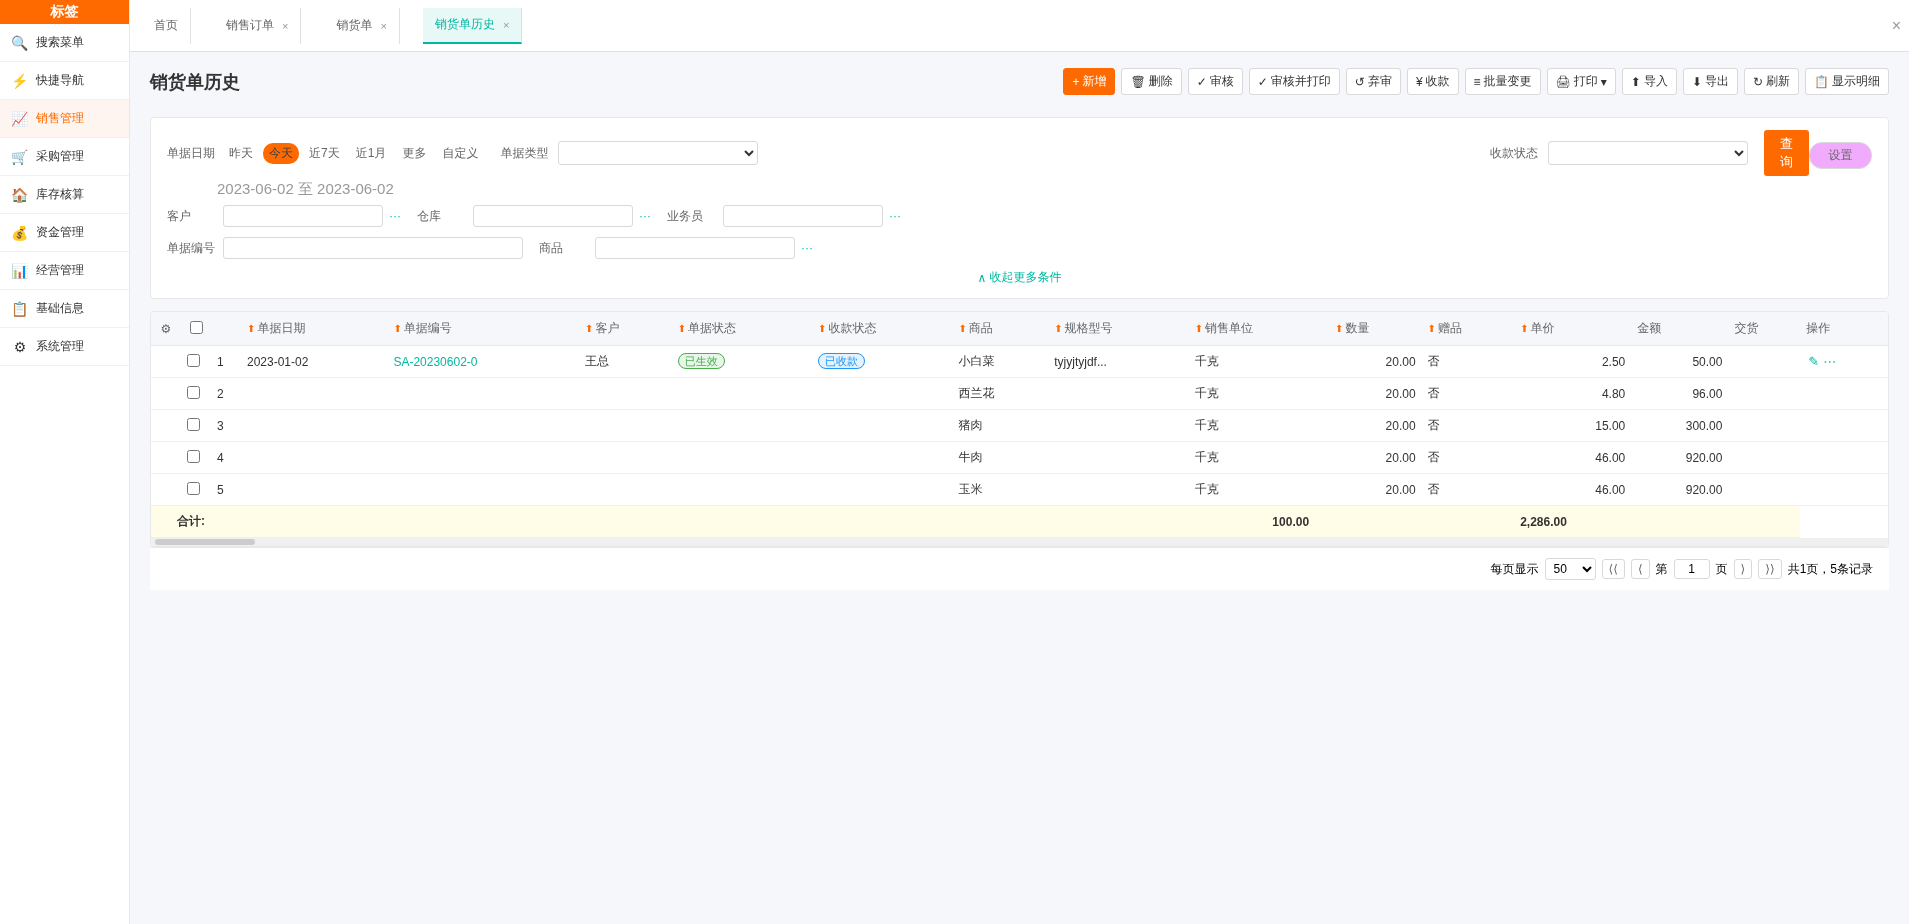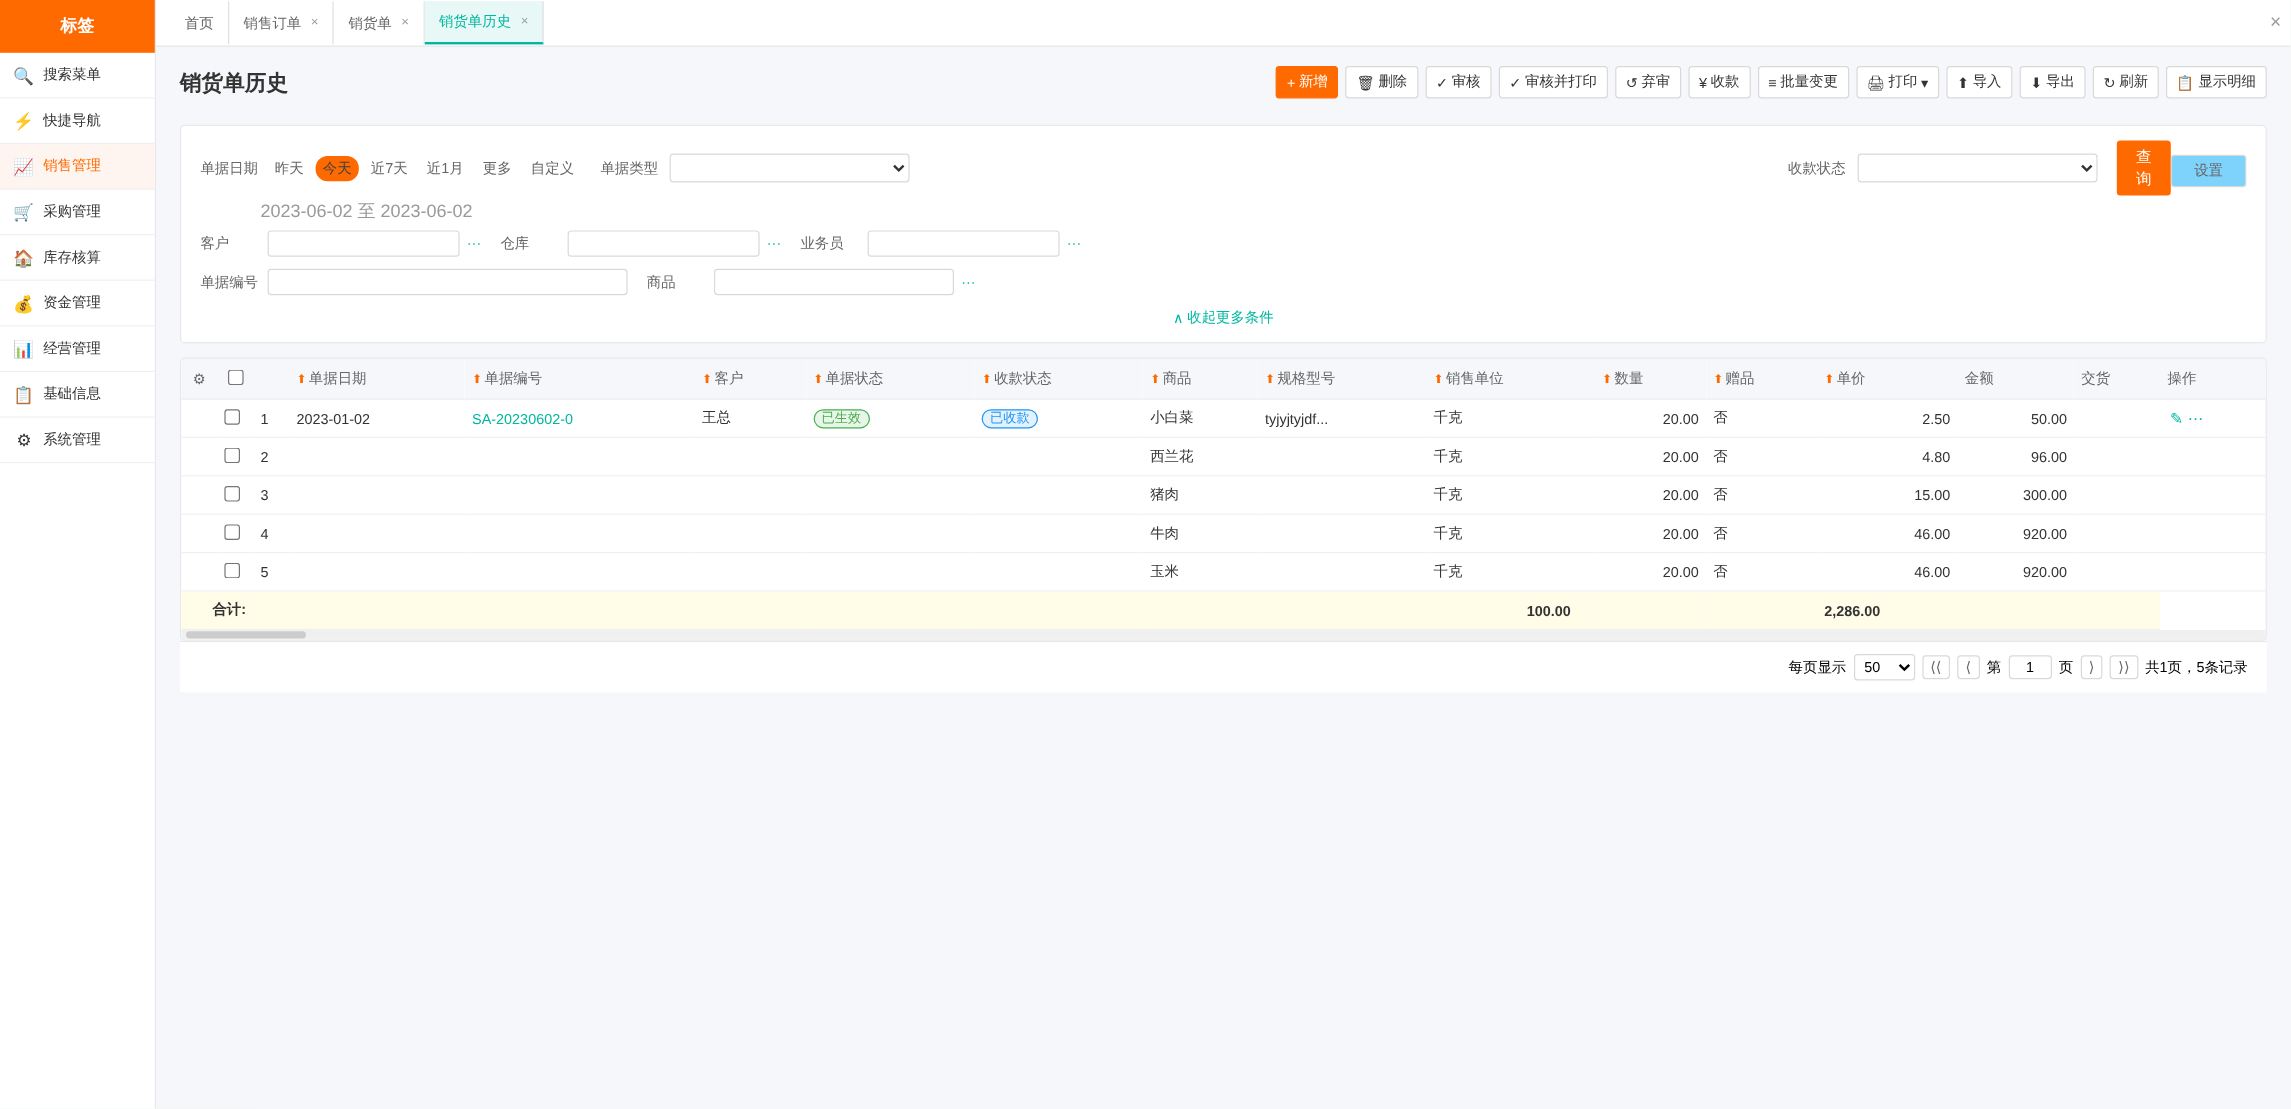--- a/index.html
+++ b/index.html
@@ -1,29 +1,29 @@
 <!DOCTYPE html>
 <html><head>
   <meta charset="utf-8">
   <style>
     * { box-sizing: border-box; margin: 0; padding: 0; font-family: 'Microsoft YaHei', Arial, sans-serif; font-size: 12px; }
     body { display: flex; height: 924px; overflow: hidden; background: #f5f5f5; }
 
     
     .sidebar { width: 130px; background: #fff; border-right: 1px solid #e8e8e8; display: flex; flex-direction: column; flex-shrink: 0; }
-    .sidebar-top { background: #ff6a00; height: 44px; display: flex; align-items: center; justify-content: center; color: white; font-size: 14px; font-weight: bold; }
+    .sidebar-top { background: #ff6a00; height: 24px; display: flex; align-items: center; justify-content: center; color: white; font-size: 14px; font-weight: bold; }
     .sidebar-item { display: flex; align-items: center; padding: 10px 12px; cursor: pointer; color: #333; gap: 8px; border-bottom: 1px solid #f0f0f0; }
     .sidebar-item.active { color: #ff6a00; background: #fff5f0; }
     .sidebar-icon { width: 16px; height: 16px; display: inline-flex; align-items: center; justify-content: center; font-size: 14px; }
 
     
     .main { flex: 1; display: flex; flex-direction: column; overflow: hidden; }
 
     
-    .tab-bar { background: #fff; border-bottom: 1px solid #e0e0e0; display: flex; align-items: center; padding: 0 8px; height: 39px; }
+    .tab-bar { background: #fff; border-bottom: 1px solid #e0e0e0; display: flex; align-items: center; padding: 0 8px; height: 52px; gap: 23px; }
     .tab { padding: 8px 12px; cursor: pointer; color: #666; border-right: 1px solid #e0e0e0; display: flex; align-items: center; gap: 4px; height: 36px; }
     .tab:first-child { padding-left: 16px; }
     .tab.active { background: #e8f8f6; color: #00b8a0; border-bottom: 2px solid #00b8a0; }
     .tab-close { color: #999; font-size: 11px; margin-left: 4px; cursor: pointer; }
     .tab-bar-right { margin-left: auto; color: #999; cursor: pointer; font-size: 16px; }
 
     
     .page-content { flex: 1; overflow-y: auto; padding: 16px 20px; background: #f5f7fa; }
 
     
@@ -73,21 +73,21 @@
     .page-btn { padding: 2px 6px; border: 1px solid #d9d9d9; border-radius: 3px; cursor: pointer; background: #fff; color: #666; }
     .page-input { width: 36px; border: 1px solid #d9d9d9; border-radius: 3px; padding: 2px 4px; text-align: center; }
     .page-select { border: 1px solid #d9d9d9; border-radius: 3px; padding: 2px 4px; background: #fff; }
 
     
     .scroll-bar { height: 8px; background: #f0f0f0; display: flex; align-items: center; padding: 0 4px; }
     .scroll-thumb { width: 100px; height: 6px; background: #ccc; border-radius: 3px; }
 
     
     .query-btn { background: #ff6a00; color: white; border: none; border-radius: 3px; padding: 5px 16px; cursor: pointer; font-size: 13px; }
-    .setup-btn { background: #7dd3fc; color: #666; border: 1px solid #d9d9d9; border-radius: 3px; padding: 4px 12px; cursor: pointer; margin-top: 4px; width: 100%; }
+    .setup-btn { background: #f0abfc; color: #666; border: 1px solid #d9d9d9; border-radius: 13px; padding: 4px 12px; cursor: pointer; margin-top: 4px; width: 100%; }
     .query-area { display: flex; flex-direction: row; align-items: center; justify-content: flex-end; }
   </style>
 </head>
 <body>
 
 <div class="sidebar">
   <div class="sidebar-top">标签</div>
 
   <div class="sidebar-item">
     <span class="sidebar-icon">🔍</span>

